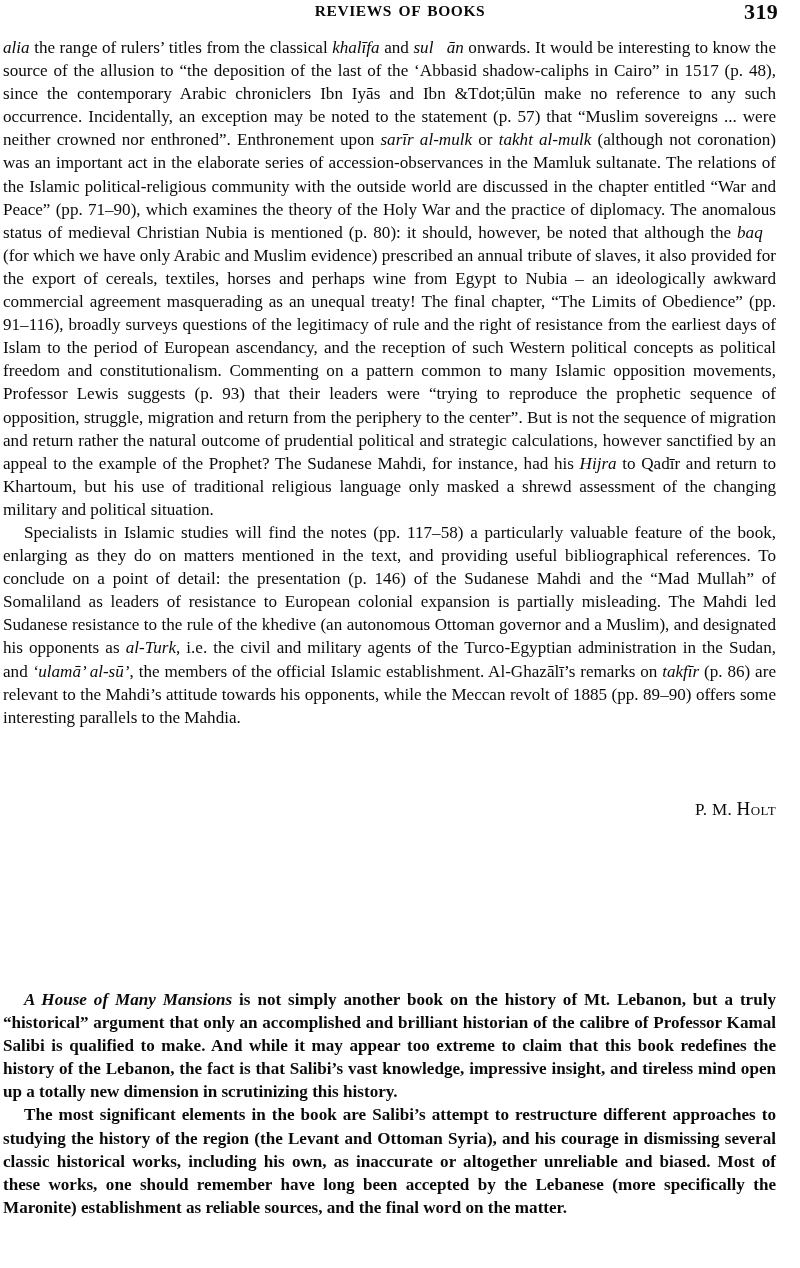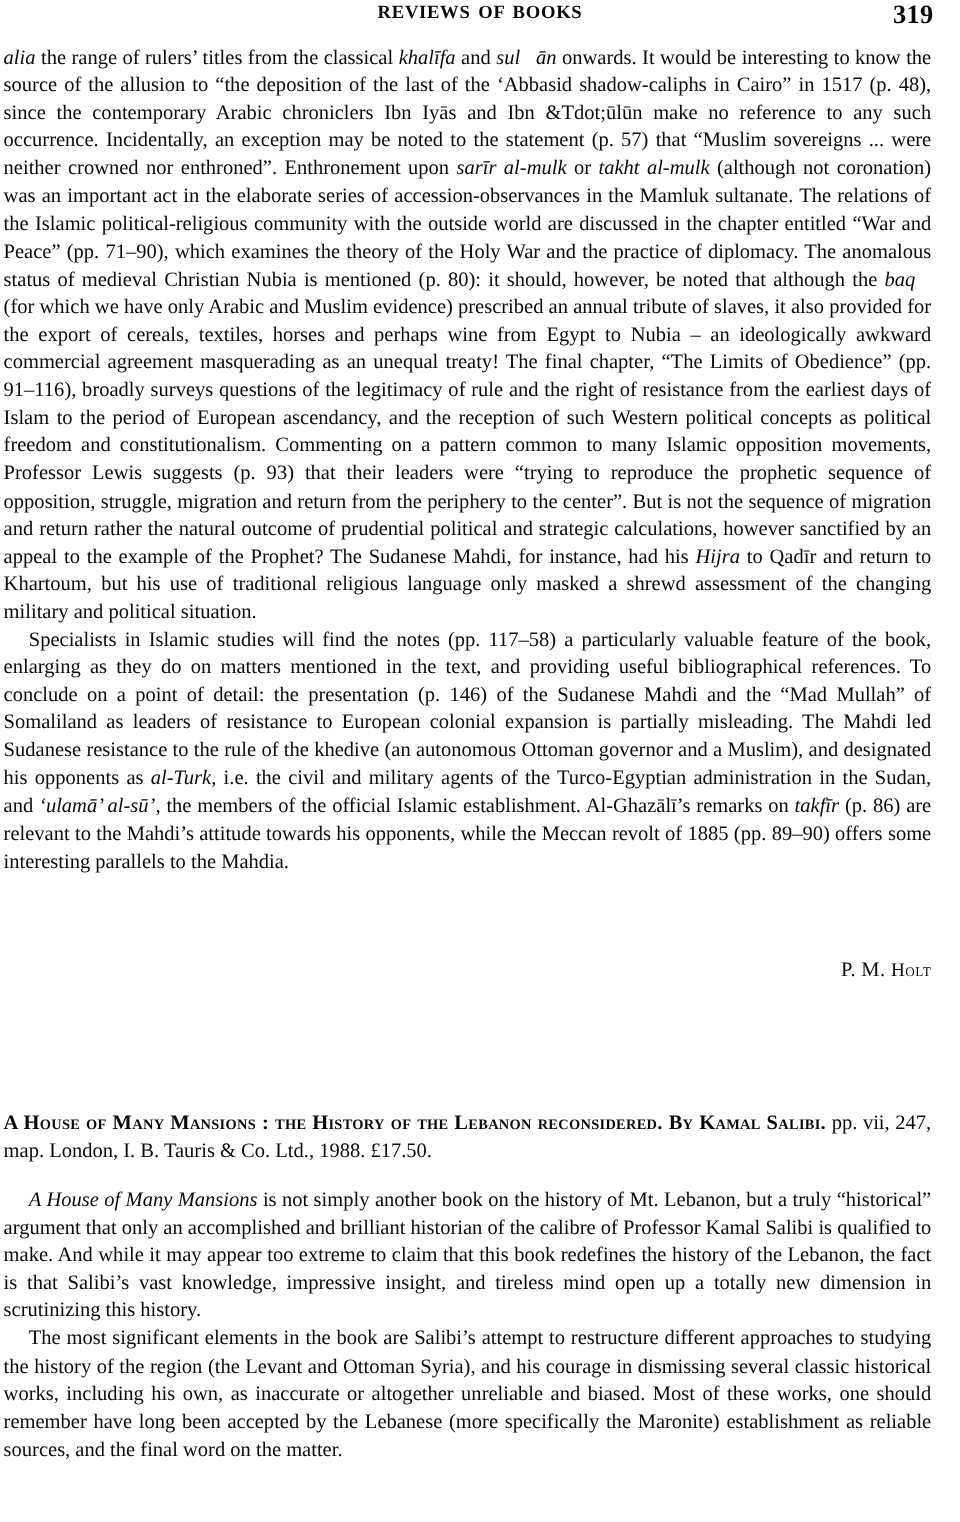--- a/index.html
+++ b/index.html
@@ -80,21 +80,21 @@
     position: absolute;
     left: 3px;
     top: 798px;
     width: 773px;
     text-align: right;
     font-size: 17.1px;
     letter-spacing: 0.3px;
   }
   .signature .sc {
     font-variant: small-caps;
-    font-size: 16px;
+    font-size: 19px;
     letter-spacing: 0.4px;
   }
 
   
   .book-heading {
     position: absolute;
     left: 3px;
     top: 924px;
     width: 773px;
     font-size: 16.4px;
@@ -110,20 +110,21 @@
   .book-heading .imprint {
     font-size: 17.1px;
   }
 
   
   .review-body {
     position: absolute;
     left: 3px;
     top: 988px;
     width: 773px;
+    font-weight: bold;
   }
   .review-body p {
     margin: 0;
     font-size: 17.1px;
     line-height: 23.1px;
     text-align: justify;
     text-indent: 21px;
   }
 </style>
 </head>
@@ -138,22 +139,19 @@
 
   <div class="column">
     <p class="body-par flush"><i>alia</i> the range of rulers’ titles from the classical <i>khalīfa</i> and <i>sul⃛ān</i> onwards. It would be interesting to know the source of the allusion to “the deposition of the last of the ‘Abbasid shadow-caliphs in Cairo” in 1517 (p. 48), since the contemporary Arabic chroniclers Ibn Iyās and Ibn &amp;Tdot;ūlūn make no reference to any such occurrence. Incidentally, an exception may be noted to the statement (p. 57) that “Muslim sovereigns ... were neither crowned nor enthroned”. Enthronement upon <i>sarīr al-mulk</i> or <i>takht al-mulk</i> (although not coronation) was an important act in the elaborate series of accession-observances in the Mamluk sultanate. The relations of the Islamic political-religious community with the outside world are discussed in the chapter entitled “War and Peace” (pp. 71–90), which examines the theory of the Holy War and the practice of diplomacy. The anomalous status of medieval Christian Nubia is mentioned (p. 80): it should, however, be noted that although the <i>baq⃛</i> (for which we have only Arabic and Muslim evidence) prescribed an annual tribute of slaves, it also provided for the export of cereals, textiles, horses and perhaps wine from Egypt to Nubia – an ideologically awkward commercial agreement masquerading as an unequal treaty! The final chapter, “The Limits of Obedience” (pp. 91–116), broadly surveys questions of the legitimacy of rule and the right of resistance from the earliest days of Islam to the period of European ascendancy, and the reception of such Western political concepts as political freedom and constitutionalism. Commenting on a pattern common to many Islamic opposition movements, Professor Lewis suggests (p. 93) that their leaders were “trying to reproduce the prophetic sequence of opposition, struggle, migration and return from the periphery to the center”. But is not the sequence of migration and return rather the natural outcome of prudential political and strategic calculations, however sanctified by an appeal to the example of the Prophet? The Sudanese Mahdi, for instance, had his <i>Hijra</i> to Qadīr and return to Khartoum, but his use of traditional religious language only masked a shrewd assessment of the changing military and political situation.</p>
     <p class="body-par indented">Specialists in Islamic studies will find the notes (pp. 117–58) a particularly valuable feature of the book, enlarging as they do on matters mentioned in the text, and providing useful bibliographical references. To conclude on a point of detail: the presentation (p. 146) of the Sudanese Mahdi and the “Mad Mullah” of Somaliland as leaders of resistance to European colonial expansion is partially misleading. The Mahdi led Sudanese resistance to the rule of the khedive (an autonomous Ottoman governor and a Muslim), and designated his opponents as <i>al-Turk</i>, i.e. the civil and military agents of the Turco-Egyptian administration in the Sudan, and <i>‘ulamā’ al-sū’</i>, the members of the official Islamic establishment. Al-Ghazālī’s remarks on <i>takfīr</i> (p. 86) are relevant to the Mahdi’s attitude towards his opponents, while the Meccan revolt of 1885 (pp. 89–90) offers some interesting parallels to the Mahdia.</p>
   </div>
 
   <div class="signature">
     <span>P. M. </span><span class="sc">Holt</span>
   </div>
 
-  <div class="book-heading">
-    <span class="sc">A House of Many Mansions : the History of the Lebanon reconsidered.</span><span class="sc"> By Kamal Salibi.</span><span class="imprint"> pp. vii, 247, map. London, I. B. Tauris &amp; Co. Ltd., 1988. £17.50.</span>
-  </div>
 
   <div class="review-body">
     <p><i>A House of Many Mansions</i> is not simply another book on the history of Mt. Lebanon, but a truly “historical” argument that only an accomplished and brilliant historian of the calibre of Professor Kamal Salibi is qualified to make. And while it may appear too extreme to claim that this book redefines the history of the Lebanon, the fact is that Salibi’s vast knowledge, impressive insight, and tireless mind open up a totally new dimension in scrutinizing this history.</p>
     <p>The most significant elements in the book are Salibi’s attempt to restructure different approaches to studying the history of the region (the Levant and Ottoman Syria), and his courage in dismissing several classic historical works, including his own, as inaccurate or altogether unreliable and biased. Most of these works, one should remember have long been accepted by the Lebanese (more specifically the Maronite) establishment as reliable sources, and the final word on the matter.</p>
   </div>
 
 </div>
 
 </body></html>

